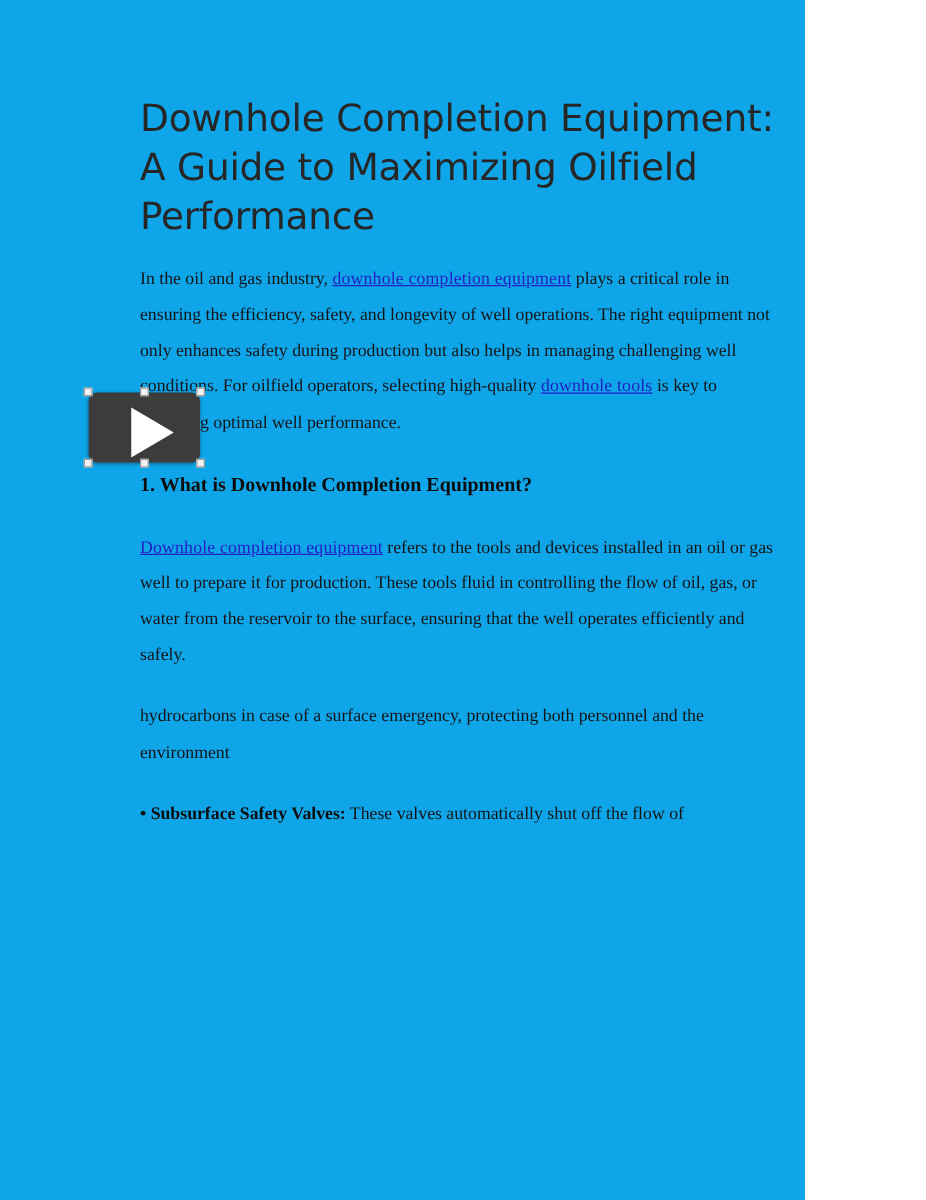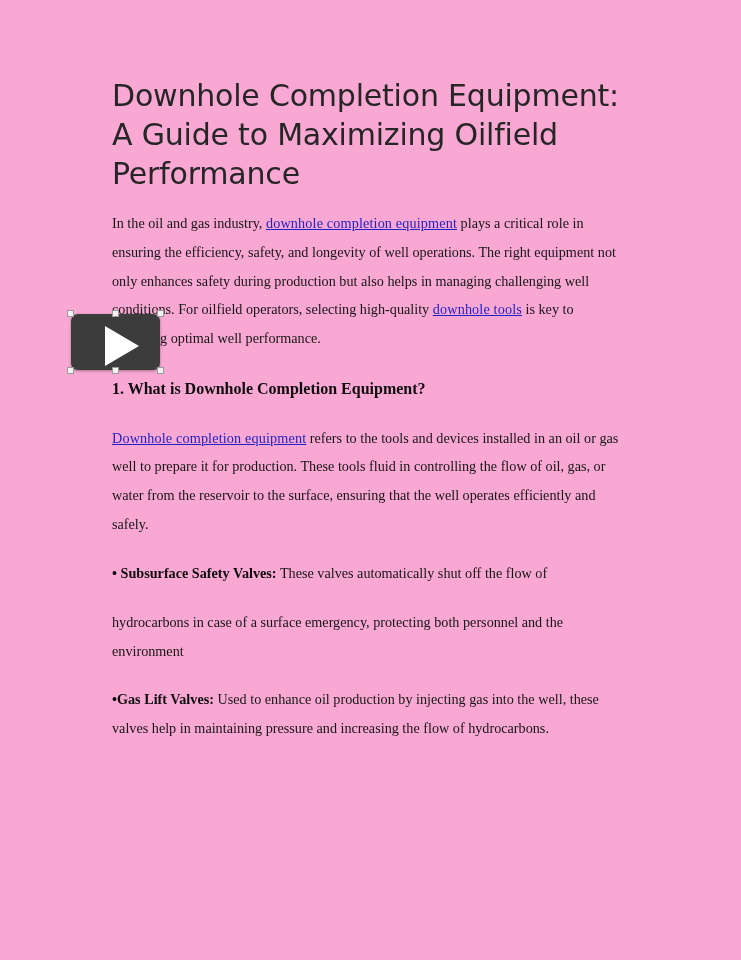--- a/index.html
+++ b/index.html
@@ -11,23 +11,23 @@
     width: 741px;
     height: 960px;
     position: relative;
     overflow: hidden;
     font-family: "Liberation Serif", "DejaVu Serif", serif;
     color: #1a1a1a;
   }
   .page {
     position: absolute;
     left: 0; top: 0;
-    width: 741px;
+    width: 644px;
     height: 960px;
-    background: #f9a8d4;
+    background: #0ea5e9;
   }
   .content {
     position: absolute;
     left: 112px;
     top: 76px;
     width: 518px;
   }
   h1.doc-title {
     font-family: "DejaVu Sans", "Liberation Sans", sans-serif;
     font-size: 30px;
@@ -121,25 +121,24 @@
 
     <p class="body-text"><span>In the oil and gas industry, </span><a class="doclink" href="#">downhole completion equipment</a><span> plays a critical role in ensuring the efficiency, safety, and longevity of well operations. The right equipment not only enhances safety during production but also helps in managing challenging well conditions. For oilfield operators, selecting high-quality </span><a class="doclink" href="#">downhole tools</a><span> is key to achieving optimal well performance.</span></p>
 
     <p class="heading-text">1. What is Downhole Completion Equipment?</p>
 
     <p class="body-text"><a class="doclink" href="#">Downhole completion equipment</a><span> refers to the tools and devices installed in an oil or gas well to prepare it for production. These tools fluid in controlling the flow of oil, gas, or water from the reservoir to the surface, ensuring that the well operates efficiently and safely.</span></p>
 
 
 
 
+    <p class="bullet-text"><span>hydrocarbons in case of a surface emergency, protecting both personnel and the environment</span></p>
+
     <p class="bullet-text"><span class="lead">• </span><span class="lead">Subsurface Safety Valves:</span><span> These valves automatically shut off the flow of</span></p>
 
-    <p class="bullet-text"><span>hydrocarbons in case of a surface emergency, protecting both personnel and the environment</span></p>
-
-    <p class="bullet-text"><span class="lead">•</span><span class="lead">Gas Lift Valves:</span><span> Used to enhance oil production by injecting gas into the well, these valves help in maintaining pressure and increasing the flow of hydrocarbons.</span></p>
 
   </div>
 
   <div class="play-overlay">
     <div class="play-box">
       <div class="play-tri"></div>
     </div>
     <div class="handle tl"></div>
     <div class="handle tm"></div>
     <div class="handle tr"></div>

